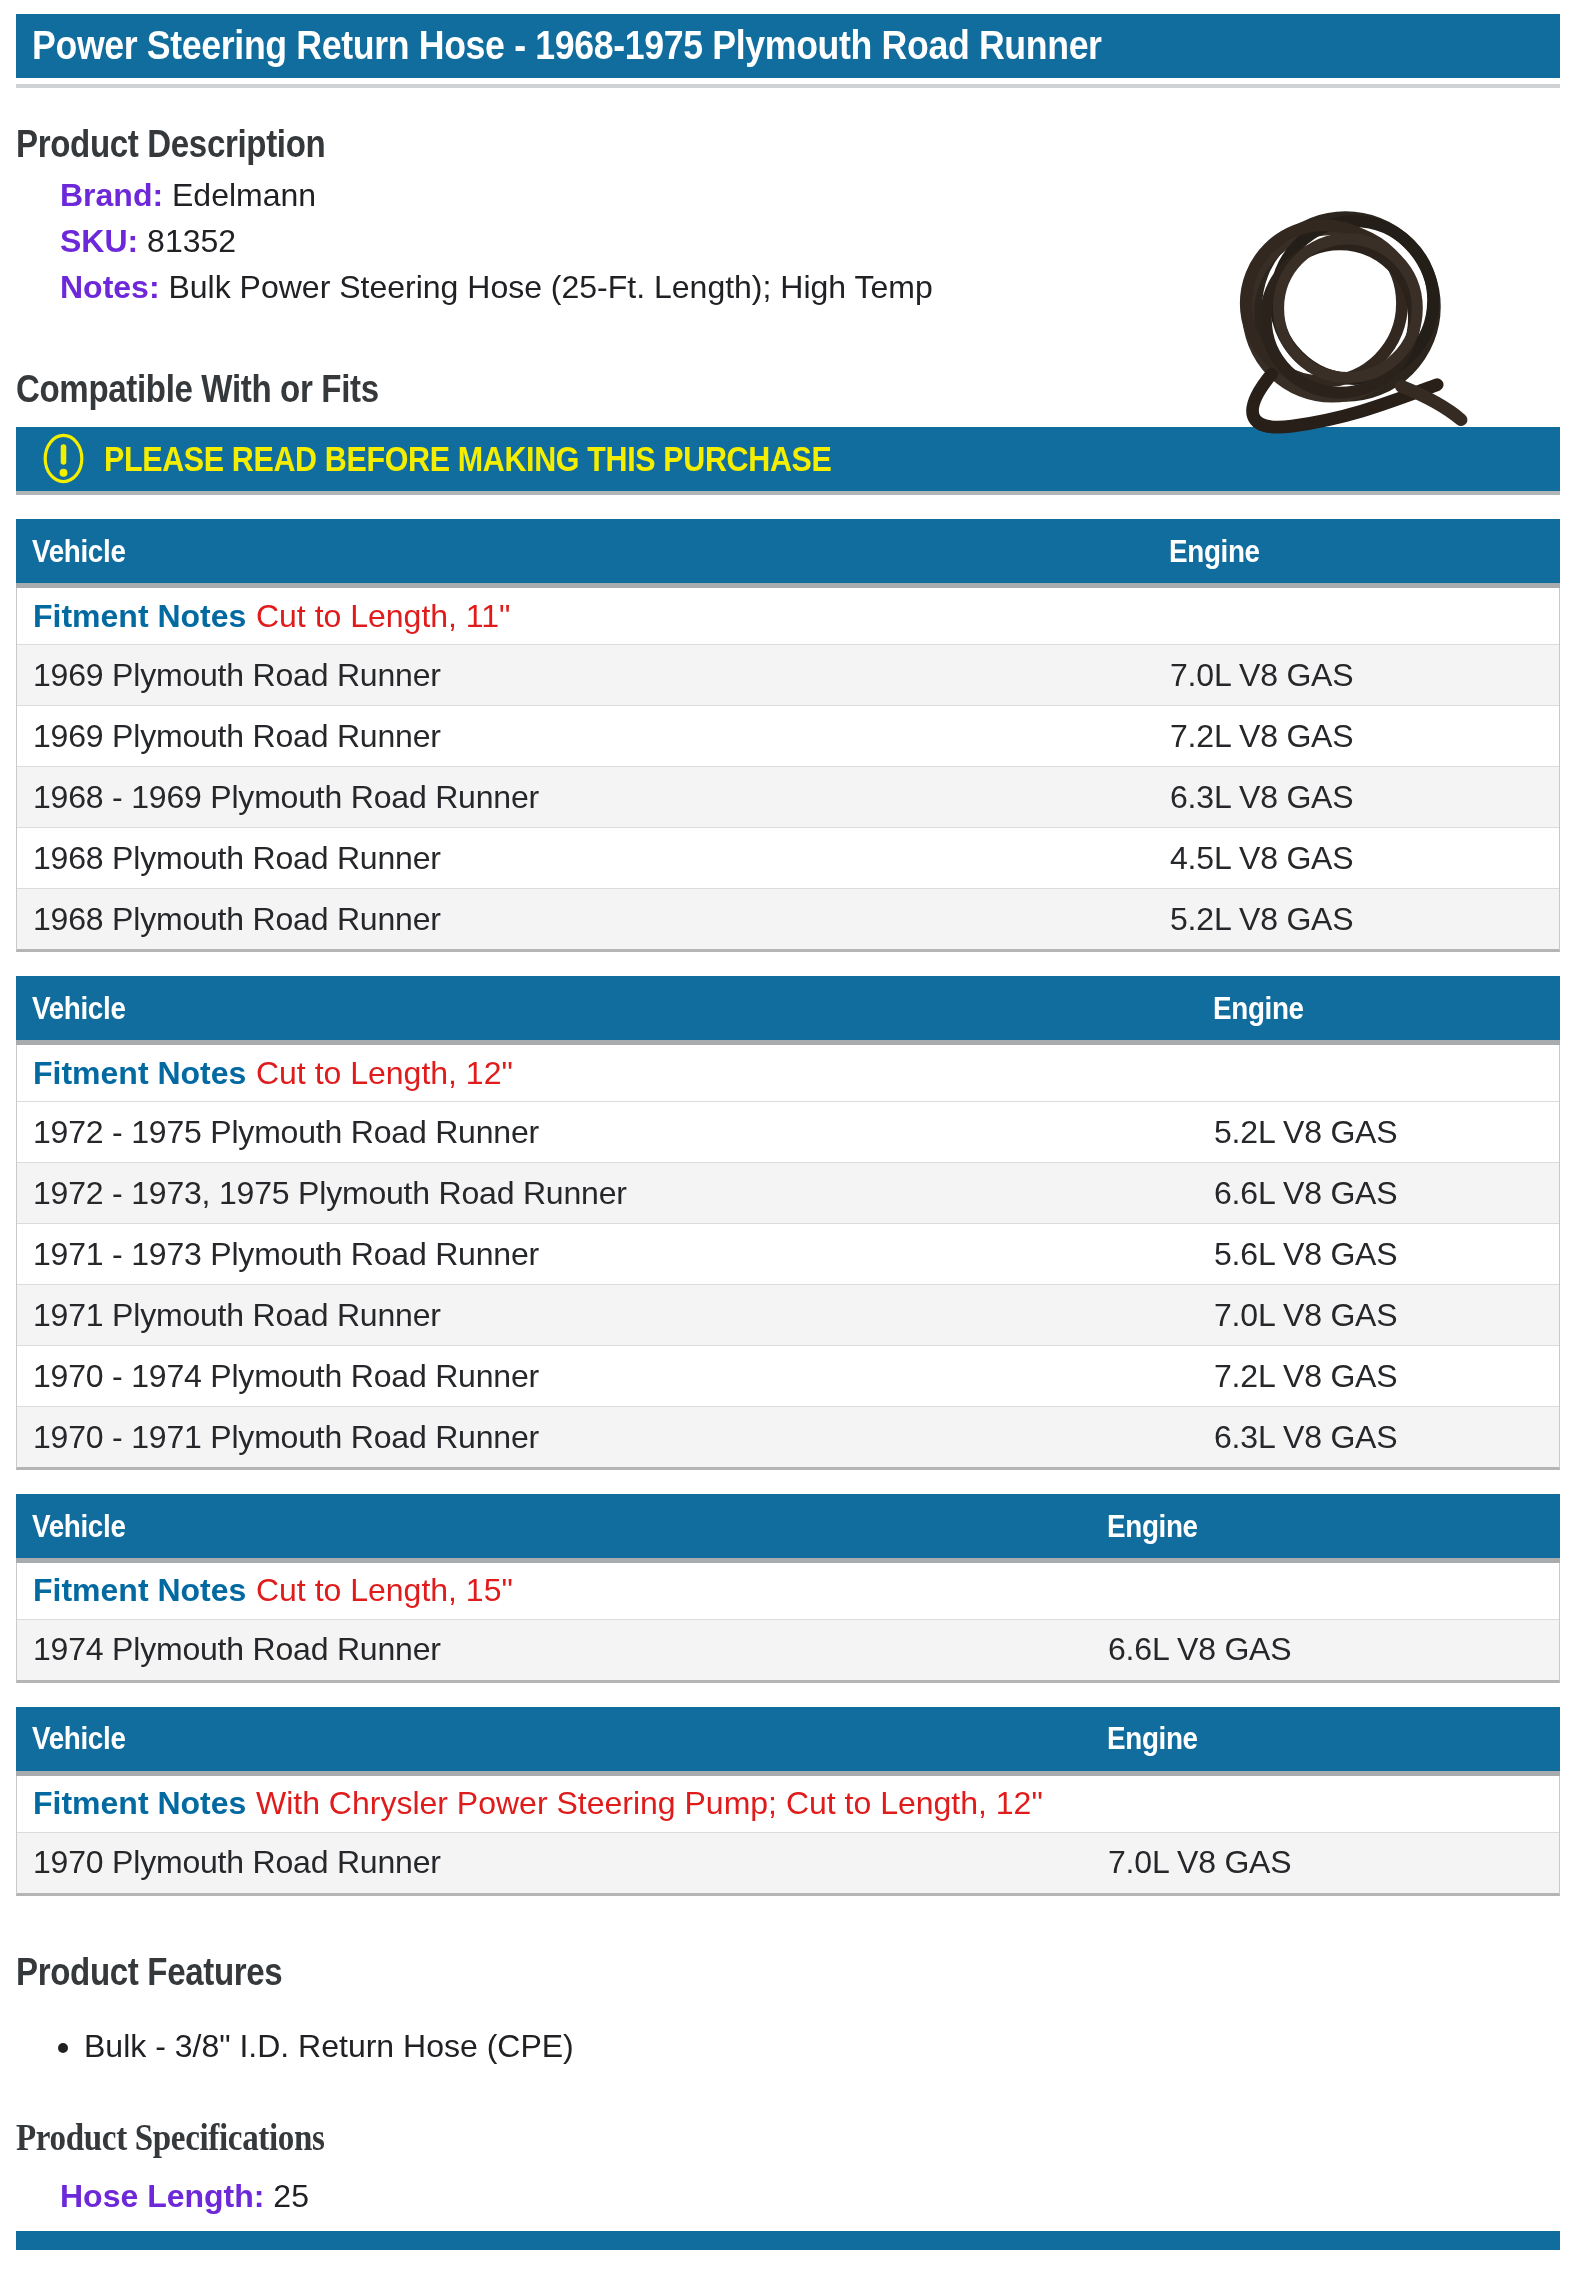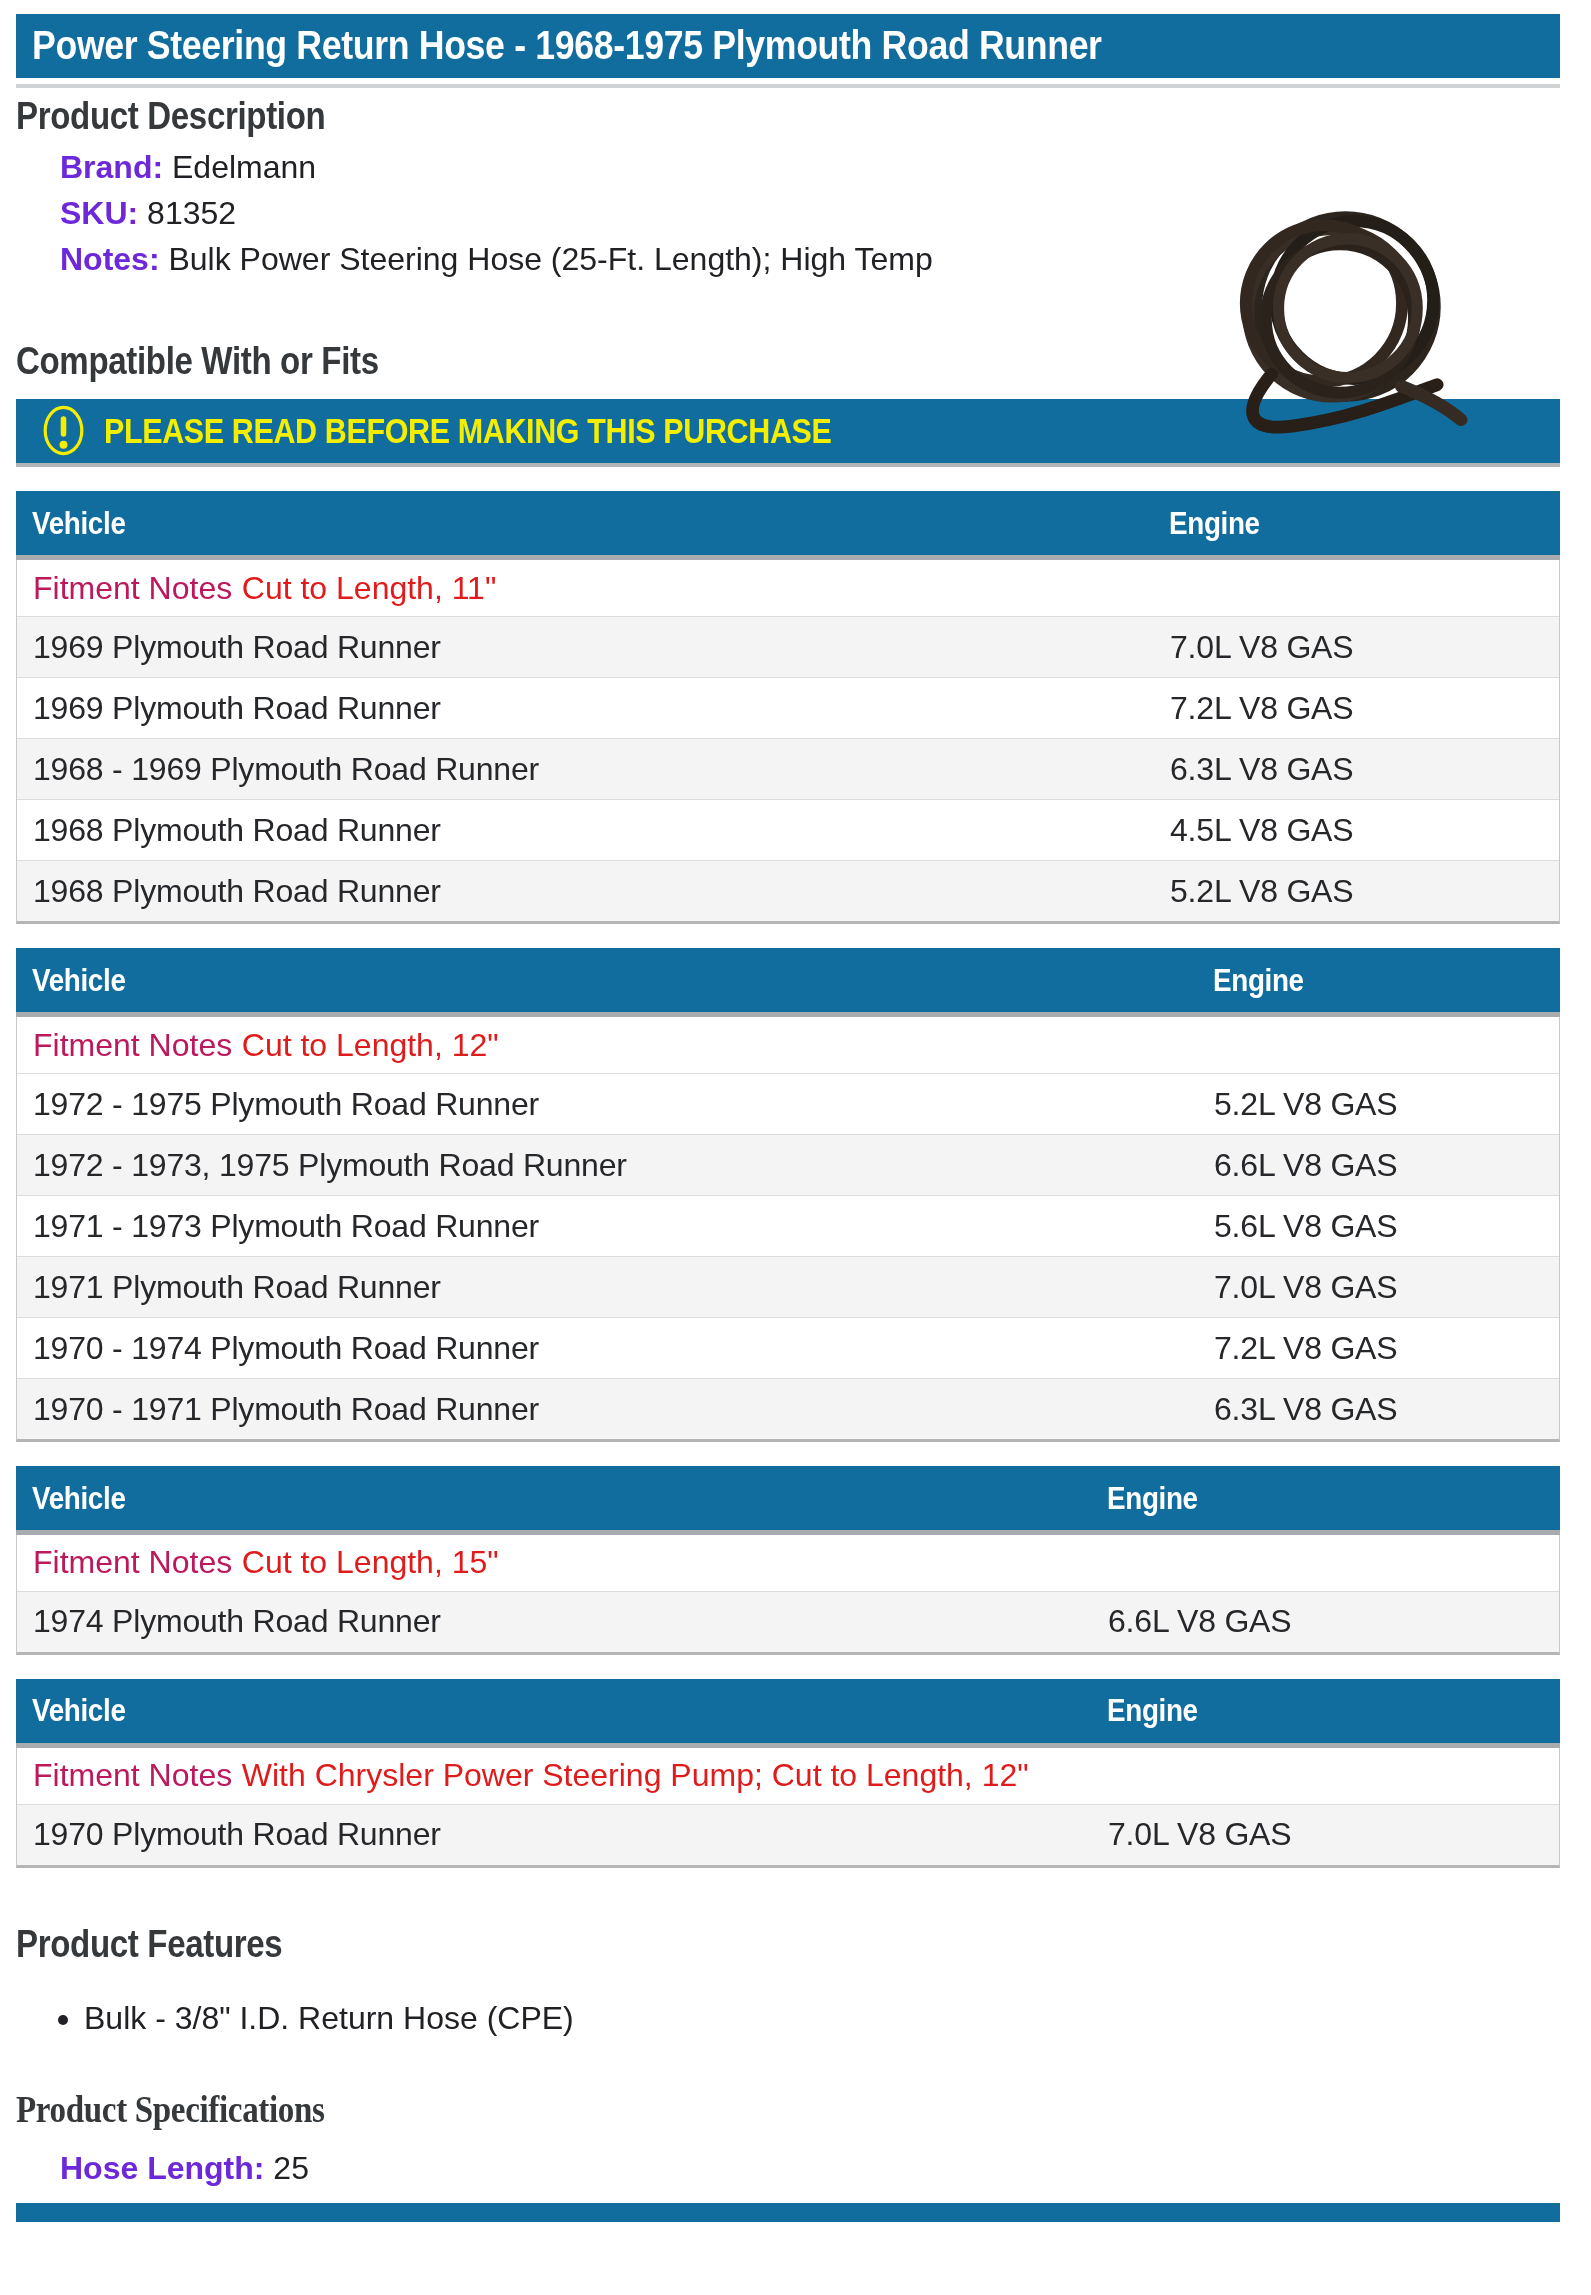--- a/index.html
+++ b/index.html
@@ -9,21 +9,21 @@
   .cond{display:inline-block;transform:scaleX(.87);transform-origin:0 50%;letter-spacing:-0.4px;white-space:nowrap;}
 
   
   .title-bar{margin:13.5px 16px 0;height:64px;background:#116d9e;display:flex;align-items:center;padding-left:16px;box-sizing:border-box;}
   .title-bar .t{color:#ffffff;font-size:41px;font-weight:700;}
   .title-shadow{margin:6.4px 16px 0;height:4px;background:#cfd2d4;}
 
   
   .desc{margin:0 16px;position:relative;}
   .sec-heading{margin:0;padding:0;font-size:38px;font-weight:700;color:#35393c;line-height:1.0;}
-  .desc .sec-heading{padding-top:9px;}
+  .desc .sec-heading{padding-top:37px;}
   .desc-line{margin:0;padding-left:44px;font-size:32px;line-height:38px;margin-top:8px;color:#202124;}
   .desc-line:first-of-type{margin-top:13.5px;}
   .lbl{font-weight:700;color:#6d28d9;}
 
   
   .photo{position:absolute;left:1182px;top:99px;width:287px;height:271px;}
 
   
   .compat-heading{margin:64px 16px 0;}
   .warn-banner{margin:18.3px 16px 0;height:64px;background:#116d9e;display:flex;align-items:center;padding-left:26px;box-sizing:border-box;}
@@ -34,21 +34,21 @@
   
   .fit-table{margin:24px 16px 0;border:0.8px solid #c9c9c9;border-top:none;border-bottom:3.2px solid #b5b5b5;box-sizing:border-box;}
   .head-row{display:grid;height:64px;background:#116d9e;align-items:center;margin:0 -0.8px;}
   .head-row .th{color:#fff;font-size:32px;font-weight:700;padding-left:16px;}
   .head-shadow{height:4.8px;background:#a9acae;margin:0 -0.8px;}
   .cols-0 .head-row,.cols-0 .data-row{grid-template-columns:1137px 1fr;}
   .cols-1 .head-row,.cols-1 .data-row{grid-template-columns:1181px 1fr;}
   .cols-2 .head-row,.cols-2 .data-row{grid-template-columns:1075px 1fr;}
   .cols-3 .head-row,.cols-3 .data-row{grid-template-columns:1075px 1fr;}
   .fitment-row{height:56px;display:flex;align-items:center;padding-left:16px;background:#fff;font-size:32px;}
-  .fitment-label{font-weight:400;color:#be185d;}
+  .fitment-label{font-weight:700;color:#0369a1;}
   .fitment-note{color:#e01b1b;margin-left:9.6px;}
   .data-row{display:grid;height:60px;align-items:center;border-top:0.8px solid #dcdcdc;font-size:32px;color:#26272a;letter-spacing:-0.2px;}
   .data-row .cell{padding-left:16px;}
   .row-odd{background:#f4f4f4;}
   .row-even{background:#ffffff;}
 
   
   .features-heading{margin:57px 16px 0;}
   .feature-list{margin:36px 16px 0;padding-left:68px;}
   .feature-item{font-size:32px;line-height:38px;color:#202124;list-style:disc;}

